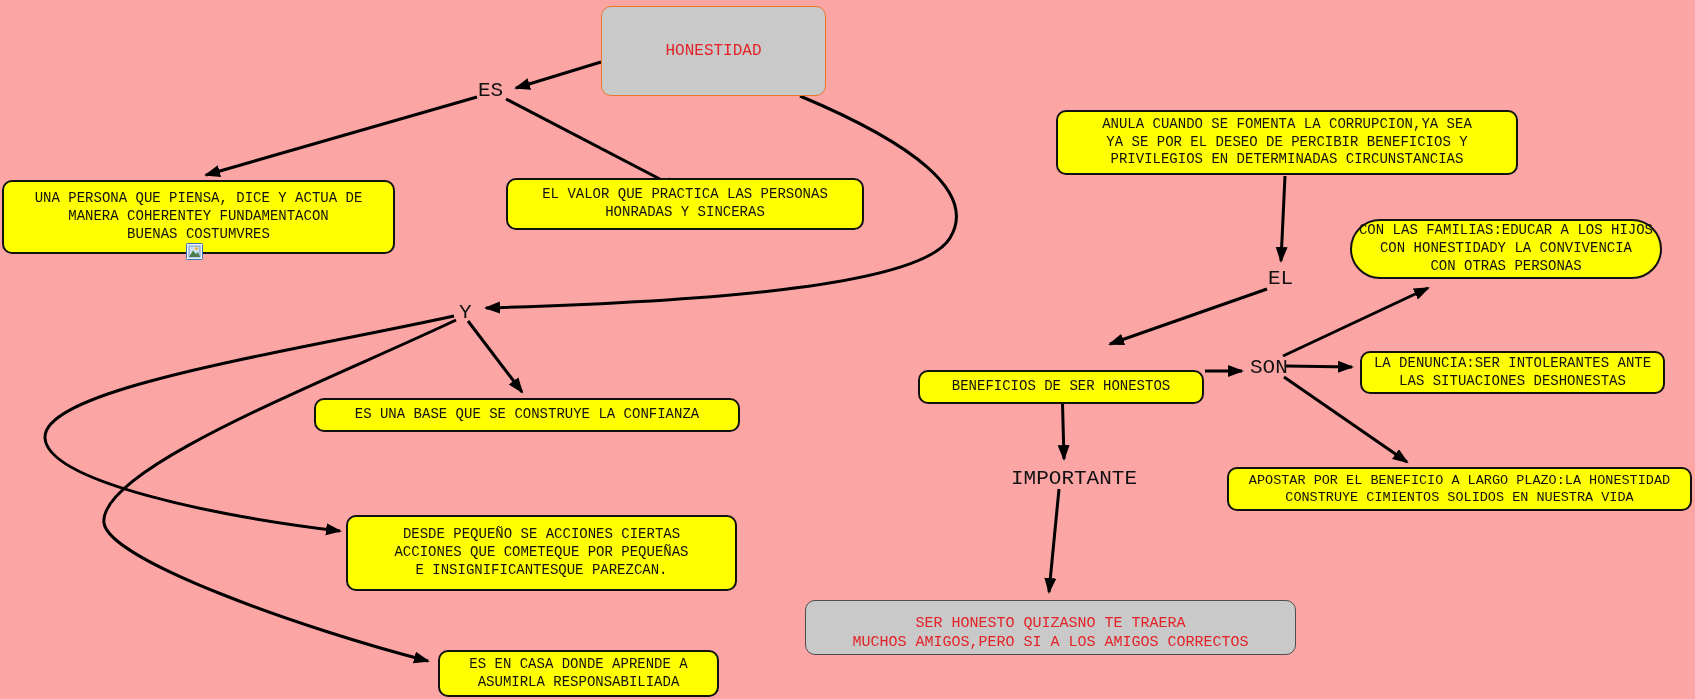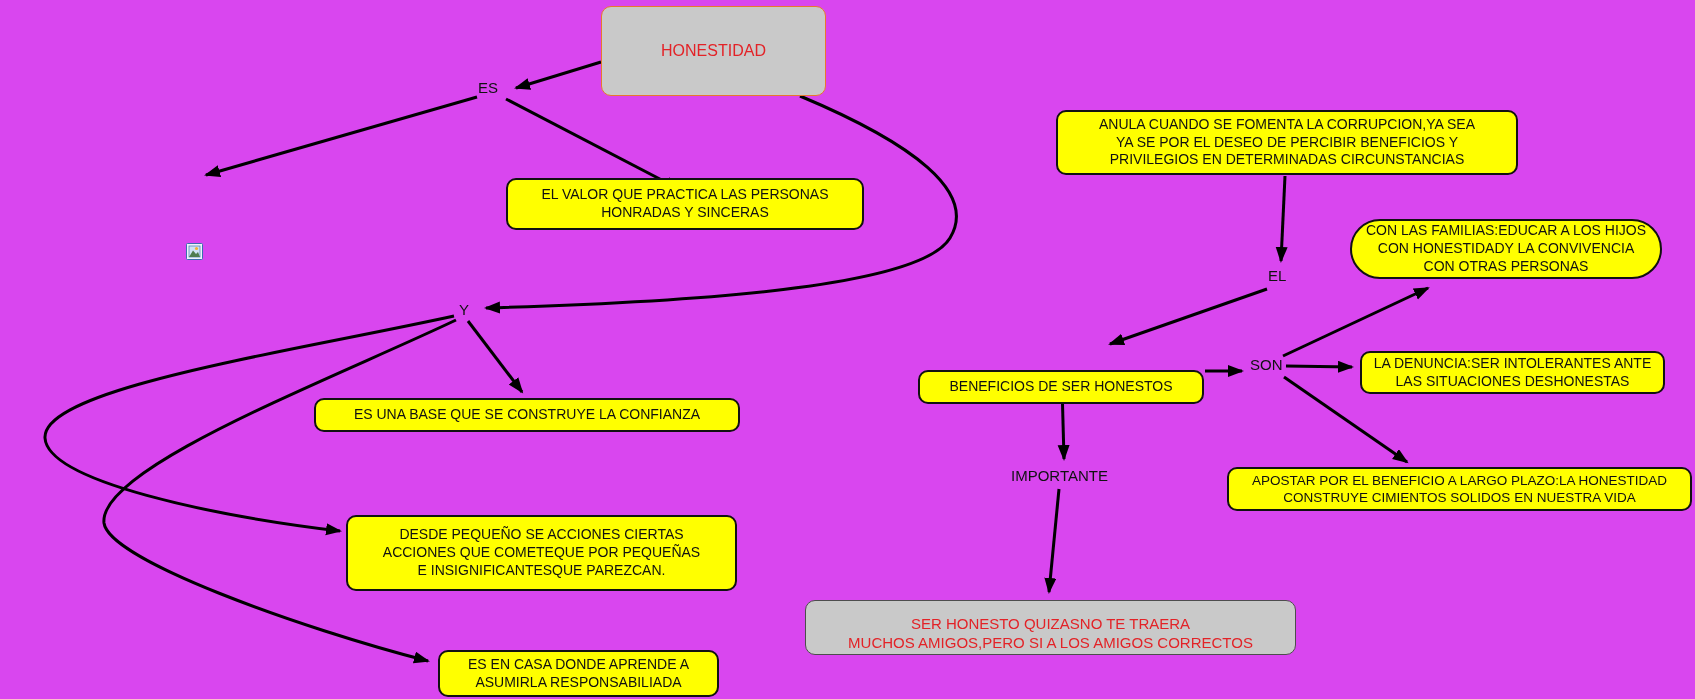--- a/index.html
+++ b/index.html
@@ -1,36 +1,36 @@
 <!DOCTYPE html>
 <html><head>
 <meta charset="utf-8">
 <style>
   html,body{margin:0;padding:0;background:#ffffff;}
   .canvas{
-    position:relative;width:1695px;height:699px;background:#d946ef;
-    font-family:Liberation Sans, sans-serif;overflow:hidden;
+    position:relative;width:1695px;height:699px;background:#fca5a5;
+    font-family:Liberation Mono, monospace;overflow:hidden;
   }
   .edges{position:absolute;left:0;top:0;width:1695px;height:699px;z-index:1;}
   .concept{
     position:absolute;z-index:2;box-sizing:border-box;
     background:#ffff00;border:2px solid #111111;border-radius:10px;
     display:flex;align-items:center;justify-content:center;
     text-align:center;color:#111111;font-size:14px;line-height:1.28;
     padding:2px 6px;
   }
   .node-label{white-space:pre-line;}
   .node-honestidad{
     background:#c9c9c9;border:1.5px solid #e8772e;color:#e32227;font-size:16px;
   }
   .node-ser-honesto{
     background:#c9c9c9;border:1.5px solid #4d4d4d;color:#e32227;font-size:15px;
   }
   .link-label{
-    position:absolute;z-index:3;color:#111111;font-size:15px;line-height:1;
+    position:absolute;z-index:3;color:#111111;font-size:21px;line-height:1;
     white-space:nowrap;
   }
   .resource-icon{
     position:absolute;z-index:4;width:17px;height:17px;cursor:pointer;
   }
   .edge-path{stroke:#000000;stroke-width:3;fill:none;}
 </style>
 </head>
 <body>
 
@@ -56,20 +56,25 @@
     <path class="edge-path" marker-end="url(#ah)" d="M 1286 366 L 1352 367"></path>
     <path class="edge-path" marker-end="url(#ah)" d="M 1284 377 L 1407 462"></path>
     <path class="edge-path" marker-end="url(#ah)" d="M 1062 385 L 1064 459"></path>
     <path class="edge-path" marker-end="url(#ah)" d="M 1059 489 L 1049 592"></path>
   </svg>
 
   <div class="concept node-honestidad" style="left:601px;top:6px;width:225px;height:90px;">
     <span class="node-label">HONESTIDAD</span>
   </div>
 
+  <div class="concept" style="left:2px;top:180px;width:393px;height:74px;">
+    <span class="node-label">UNA PERSONA QUE PIENSA, DICE Y ACTUA DE
+MANERA COHERENTEY FUNDAMENTACON
+BUENAS COSTUMVRES</span>
+  </div>
 
   <div class="resource-icon" style="left:186px;top:243px;">
     <svg width="17" height="17" viewBox="0 0 17 17" xmlns="http://www.w3.org/2000/svg">
       <rect x="0.5" y="0.5" width="16" height="16" fill="#eef3fb" stroke="#3b6fae" stroke-width="1" rx="1"></rect>
       <rect x="3" y="3" width="11" height="11" fill="#cfe3f5" stroke="#5a86b8" stroke-width="0.8"></rect>
       <circle cx="10.5" cy="5.5" r="1.6" fill="#f2b135"></circle>
       <polygon points="3,14 7,7.5 10,11 12,9 14,14" fill="#4f7d4f"></polygon>
     </svg>
   </div>
 

